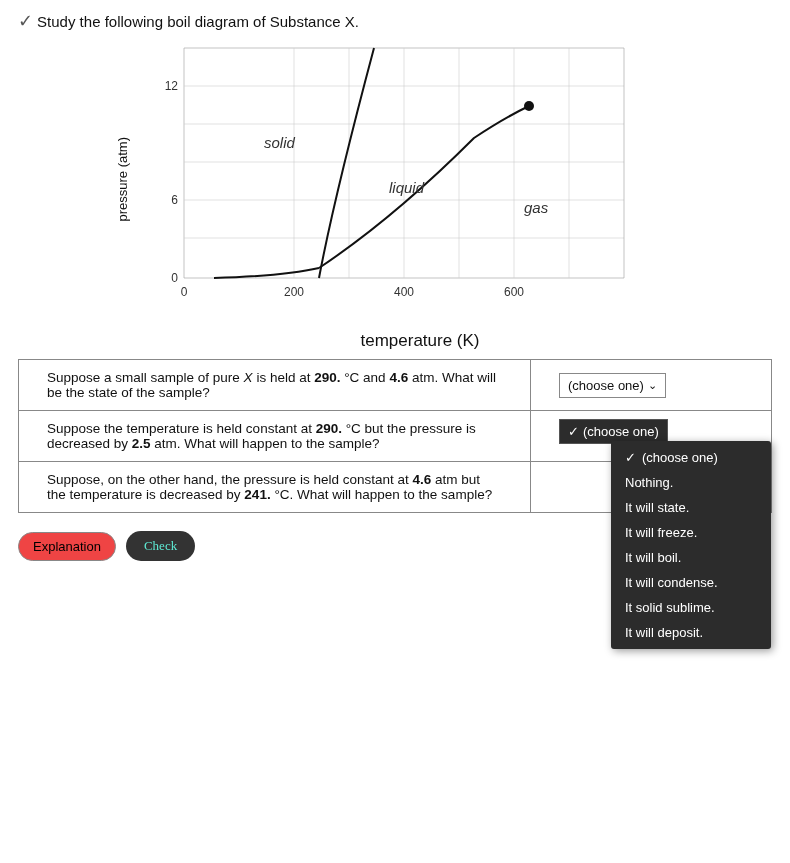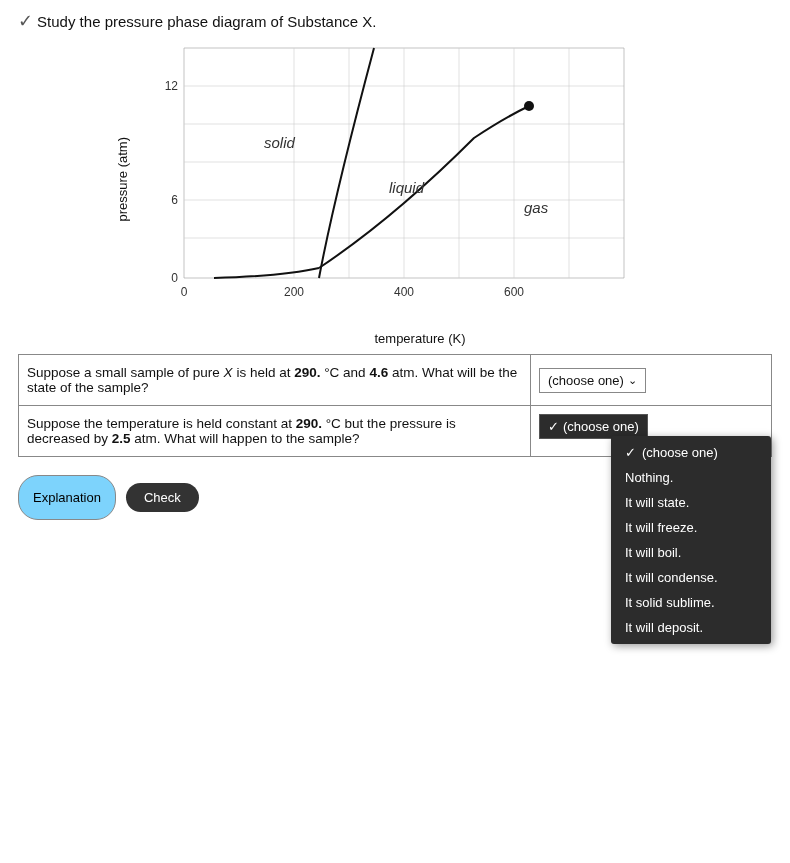--- a/index.html
+++ b/index.html
@@ -42,38 +42,38 @@
       font-size: 13px;
       text-align: center;
       margin-right: 4px;
       white-space: nowrap;
     }
     .chart-area {
       position: relative;
     }
     .x-label {
       text-align: center;
-      font-size: 13px;
+      font-size: 17px;
       margin-top: 4px;
       margin-left: 50px;
     }
     .use-text {
       font-size: 14px;
       margin-bottom: 16px;
     }
     
     .question-table {
       width: 100%;
       border-collapse: collapse;
       border: 1px solid #888;
       margin-bottom: 18px;
     }
     .question-table td {
       border: 1px solid #888;
-      padding: 10px 8px;
+      padding: 10px 28px;
       vertical-align: top;
       font-size: 13.5px;
     }
     .question-table td:first-child {
       width: 68%;
     }
     .question-table td:last-child {
       width: 32%;
       vertical-align: middle;
       margin-top: 24px;
@@ -118,48 +118,49 @@
       margin-right: 6px;
       font-size: 13px;
     }
     
     .bottom-bar {
       display: flex;
       align-items: center;
       gap: 10px;
     }
     .btn-explanation {
-      background: #7dd3fc;
-      border: 1px solid #888;
-      padding: 14px 14px;
+      background: #ef4444;
+      border: 1px solid #888;
+      padding: 6px 14px;
       border-radius: 20px;
       font-size: 13px;
       cursor: pointer;
     }
     .btn-check {
       background: #333;
-      color: #ffffff;
+      color: #5eead4;
       border: none;
       padding: 7px 18px;
       border-radius: 20px;
       font-size: 13px;
       cursor: pointer;
+      font-family: Liberation Serif, serif;
     }
     .bold-val {
       font-weight: bold;
     }
   </style>
 </head>
 <body>
 
 <div class="page">
 
   <div class="top-bar">
     <span class="checkmark">✓</span>
-    <span class="title-text">Study the pressure phase diagram of Substance X.</span>
+    <span class="title-text">Study the following boil diagram of Substance X.</span>
   </div>
 
   <div style="display:flex; flex-direction:column; align-items:center; margin-bottom:8px;">
     <div class="chart-container">
       <div class="y-label">pressure (atm)</div>
       <div class="chart-area">
         <svg width="500" height="280">
 
           <line x1="50" y1="10" x2="50" y2="240" stroke="#aaa" stroke-width="0.7"></line>
           <line x1="50" y1="10" x2="490" y2="10" stroke="#aaa" stroke-width="0.7"></line>
@@ -237,20 +238,27 @@
             <div class="menu-item">It will state.</div>
             <div class="menu-item">It will freeze.</div>
             <div class="menu-item">It will boil.</div>
             <div class="menu-item">It will condense.</div>
             <div class="menu-item">It solid sublime.</div>
             <div class="menu-item">It will deposit.</div>
           </div>
         </td>
       </tr>
 
+      <tr>
+        <td>
+          Suppose, on the other hand, the pressure is held constant at <span class="bold-val">4.6</span> atm but the temperature is decreased by <span class="bold-val">241.</span> °C. What will happen to the sample?
+        </td>
+        <td>
+        </td>
+      </tr>
     </tbody>
   </table>
 
   <div class="bottom-bar">
     <button class="btn-explanation">Explanation</button>
     <button class="btn-check">Check</button>
   </div>
 </div>
 
 </body></html>

